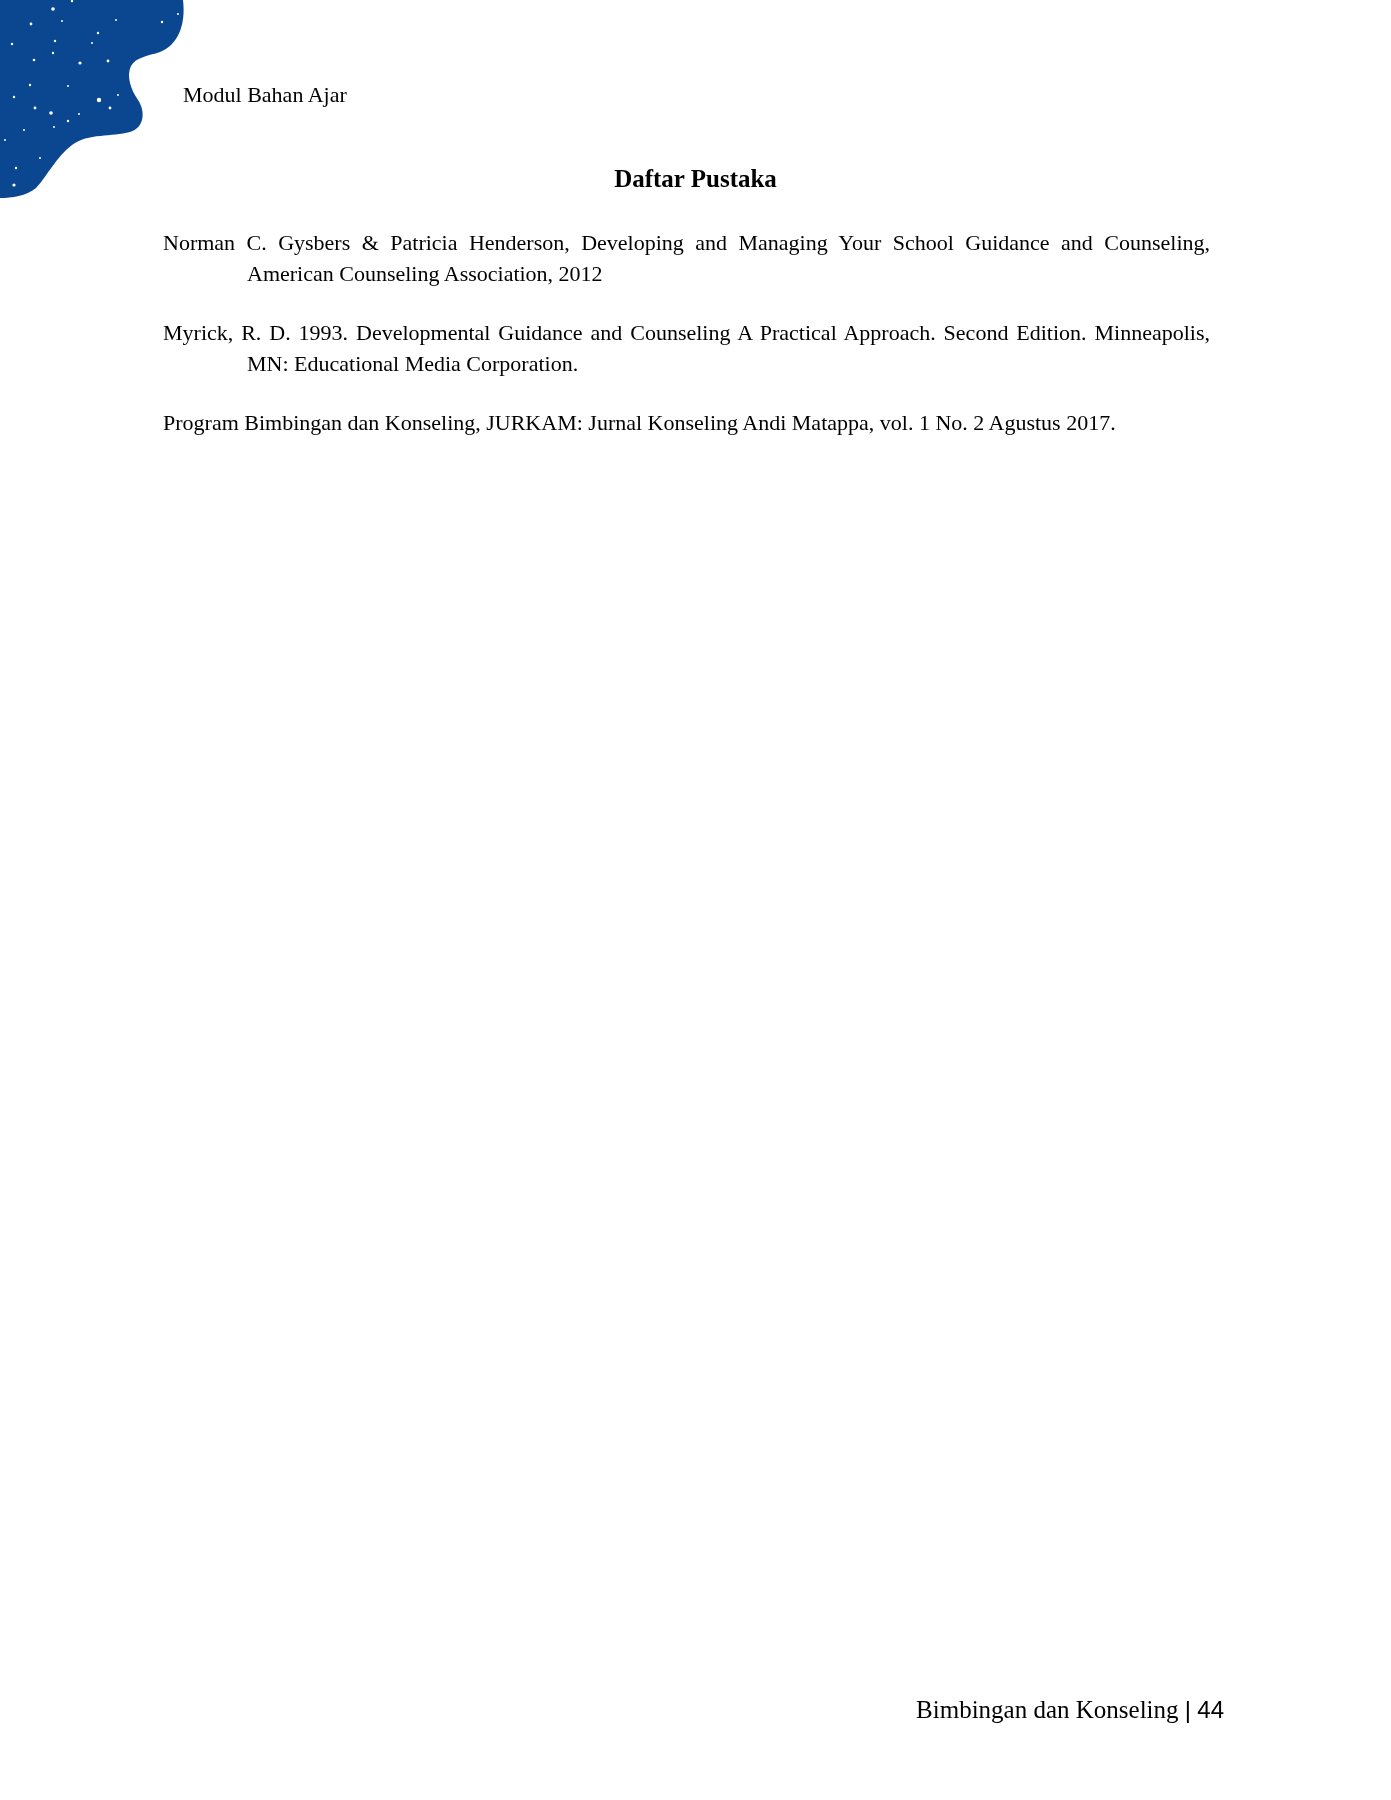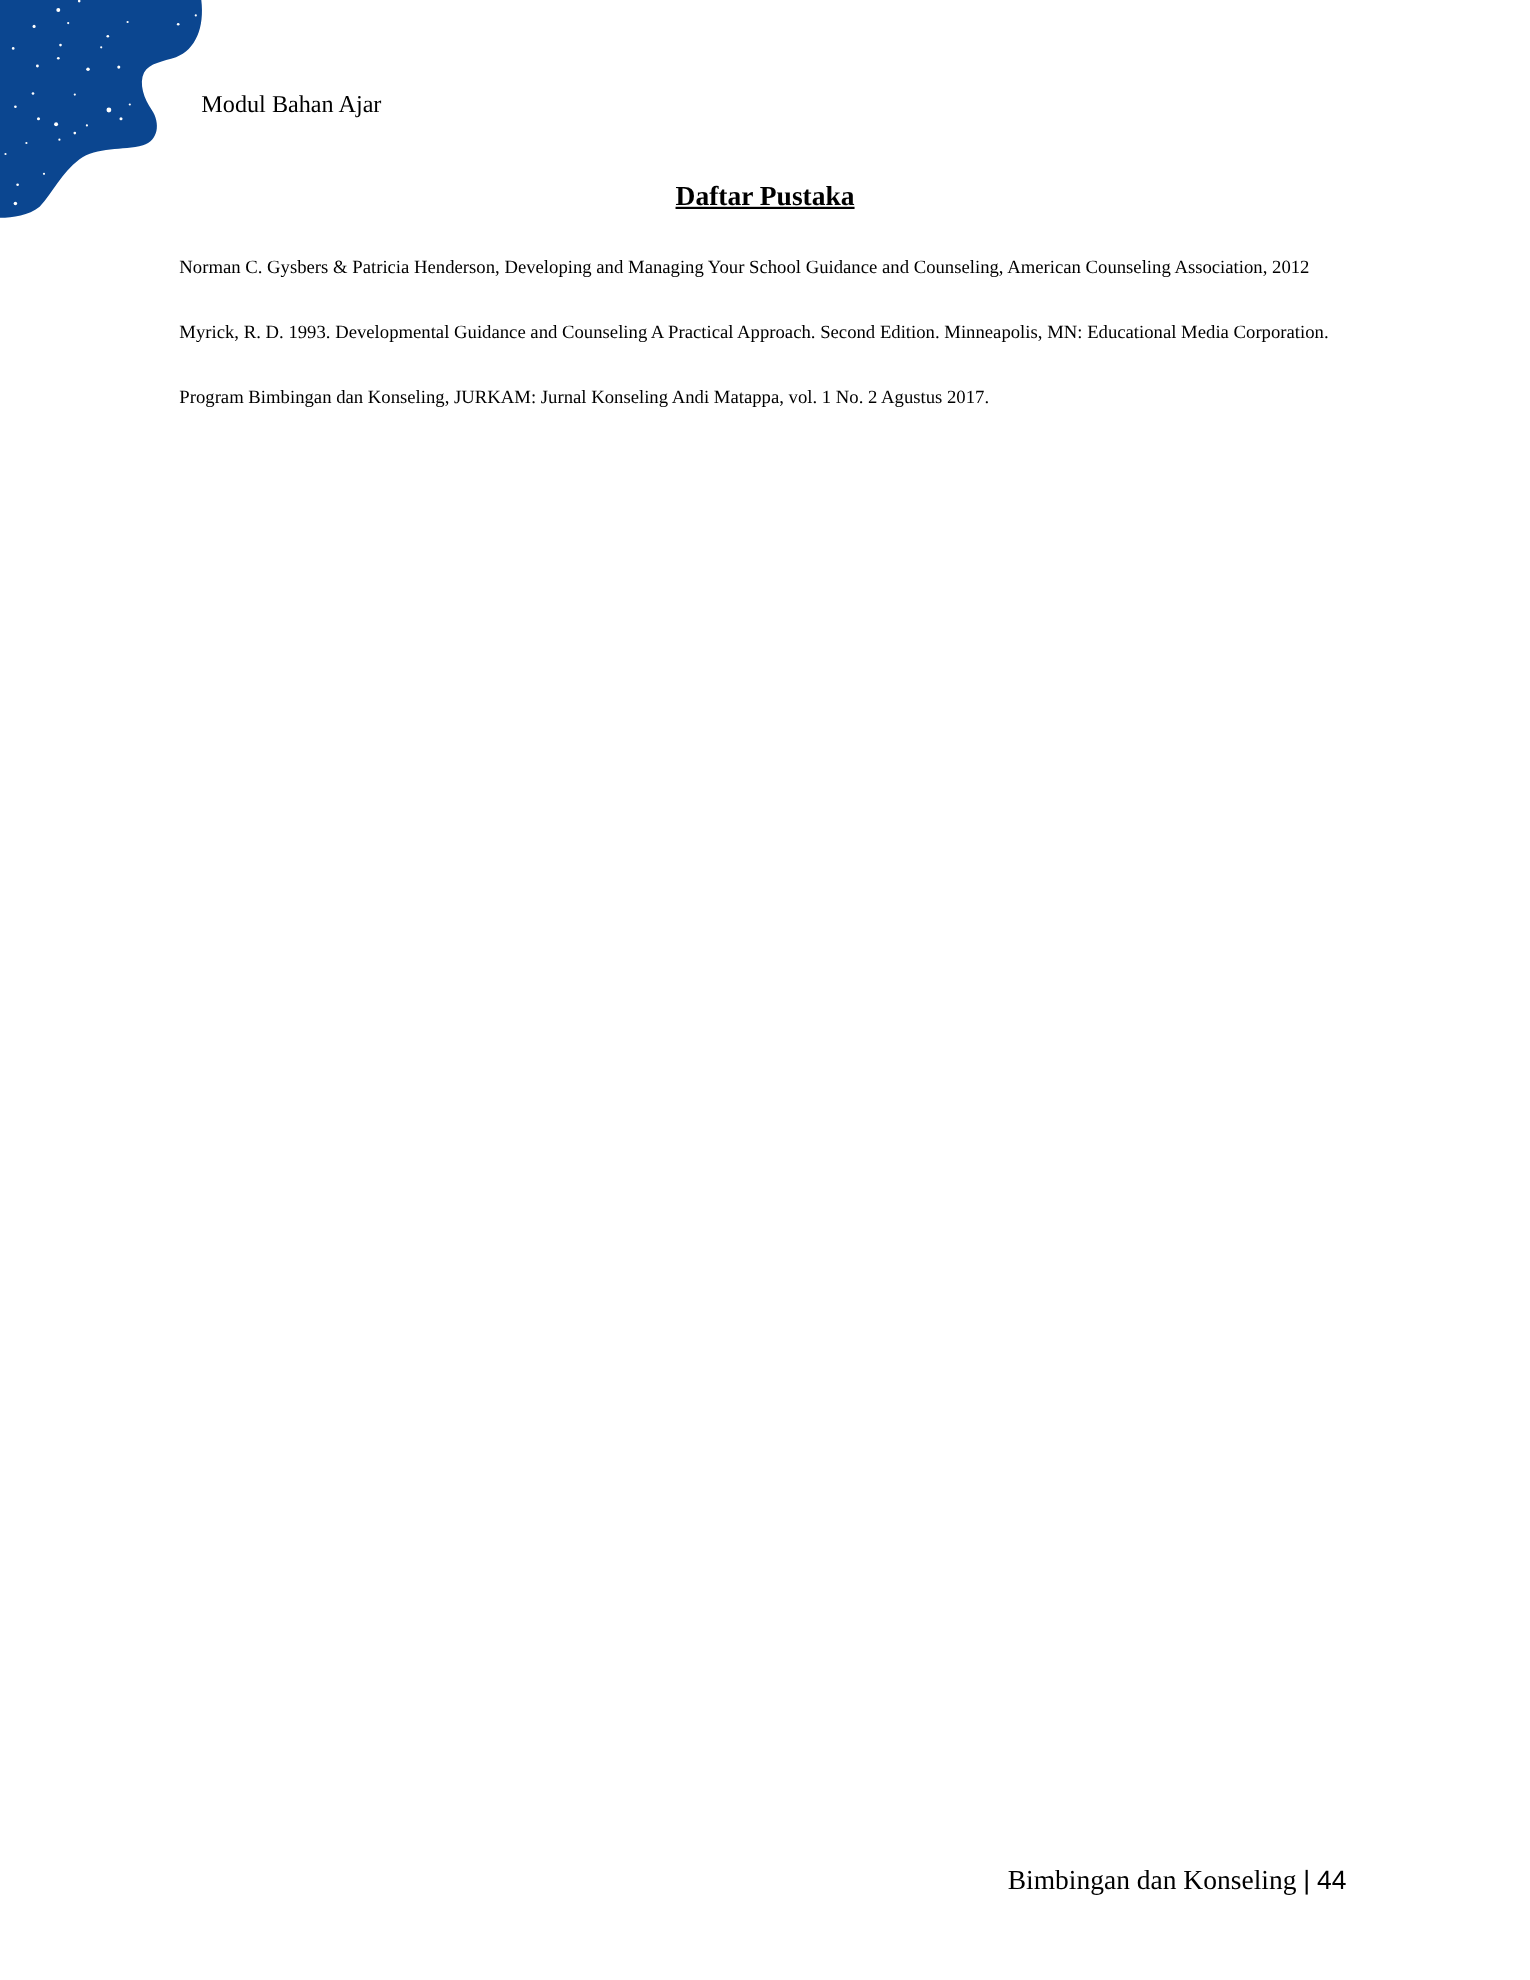--- a/index.html
+++ b/index.html
@@ -43,21 +43,21 @@
     .reference-list {
       position: absolute;
       left: 163px;
       top: 227px;
       width: 1064px;
       margin: 0;
       padding: 0;
       list-style: none;
     }
     .reference-item {
-      font-size: 17px;
+      font-size: 22px;
       line-height: 31px;
       text-align: justify;
       text-align-last: left;
       padding-left: 84px;
       text-indent: -84px;
       margin: 0 17px 28px 0;
     }
     .footer {
       position: absolute;
       right: 167px;
@@ -106,21 +106,21 @@
     <circle cx="5" cy="140" r="1"></circle>
     <circle cx="54" cy="127" r="1"></circle>
     <circle cx="16" cy="168" r="1.2"></circle>
     <circle cx="14" cy="185" r="1.6"></circle>
     <circle cx="40" cy="158" r="1"></circle>
   </g>
 </svg>
 
 <div class="running-header">Modul Bahan Ajar</div>
 
-<h1 class="section-title" style="margin:0;text-decoration:underline;">Daftar Pustaka</h1>
+<h1 class="section-title" style="margin:0;">Daftar Pustaka</h1>
 
 <ul class="reference-list">
   <li class="reference-item">Norman C. Gysbers &amp; Patricia Henderson, Developing and Managing Your School Guidance and Counseling, American Counseling Association, 2012</li>
   <li class="reference-item">Myrick, R. D. 1993. Developmental Guidance and Counseling A Practical Approach. Second Edition. Minneapolis, MN: Educational Media Corporation.</li>
   <li class="reference-item">Program Bimbingan dan Konseling, JURKAM: Jurnal Konseling Andi Matappa, vol. 1 No. 2 Agustus 2017.</li>
 </ul>
 
 <div class="footer">
   <span>Bimbingan dan Konseling</span>
   <span class="sep-num">|</span>

